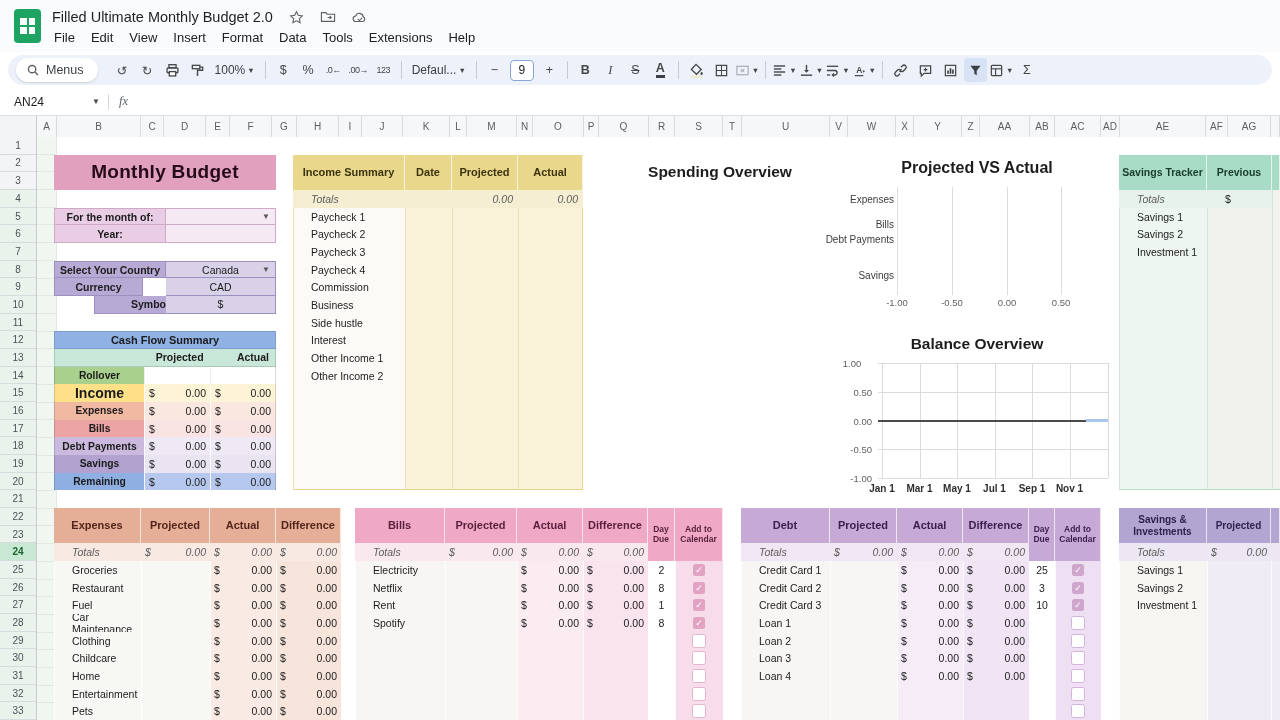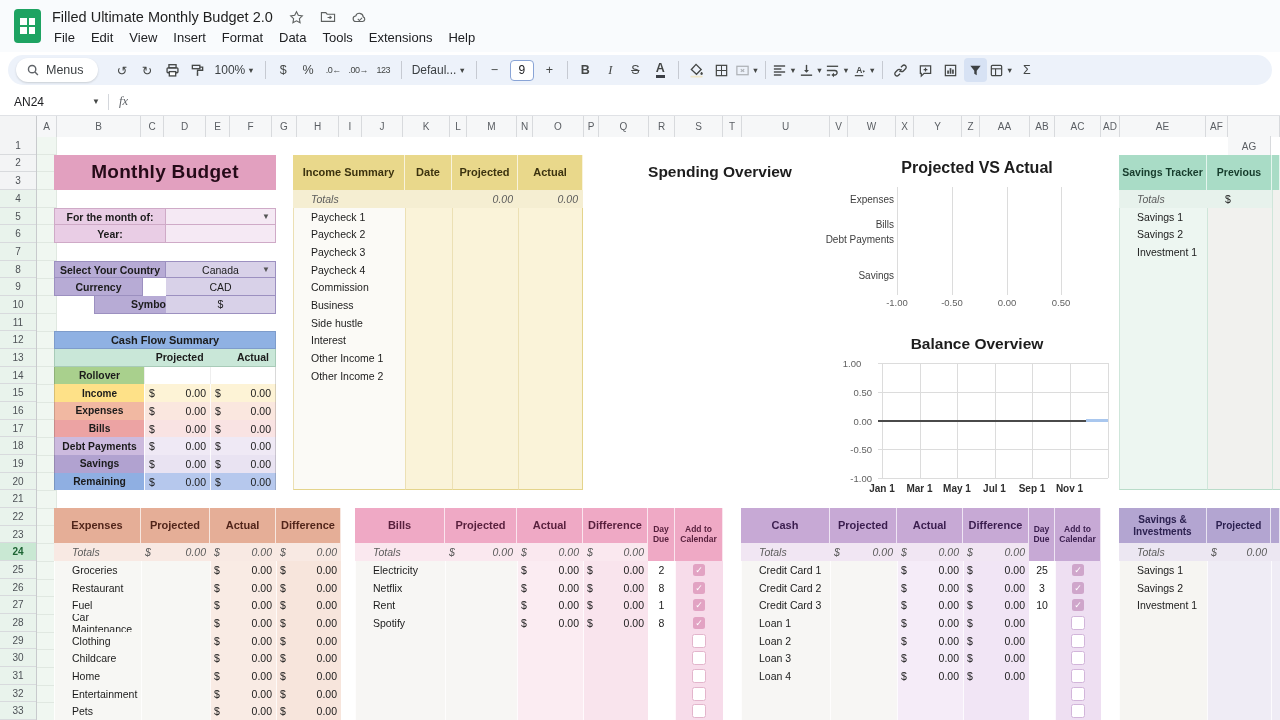--- a/index.html
+++ b/index.html
@@ -351,21 +351,21 @@
       <div class="colh" style="width: 48px;">W</div>
       <div class="colh" style="width: 18px;">X</div>
       <div class="colh" style="width: 48px;">Y</div>
       <div class="colh" style="width: 18px;">Z</div>
       <div class="colh" style="width: 50px;">AA</div>
       <div class="colh" style="width: 25px;">AB</div>
       <div class="colh" style="width: 46px;">AC</div>
       <div class="colh" style="width: 19px;">AD</div>
       <div class="colh" style="width: 86px;">AE</div>
       <div class="colh" style="width: 22px;">AF</div>
-      <div class="colh" style="width: 43px; margin-top: 20px;">AG</div>
+      <div class="colh" style="width: 43px;">AG</div>
       <div class="colh" style="width: 9px;"></div>
     </div>
 
   <div id="rowhdrs" class="abs">
       <div class="rowh" style="top: 0px; height: 17.67px;">1</div>
       <div class="rowh" style="top: 17.67px; height: 17.67px;">2</div>
       <div class="rowh" style="top: 35.34px; height: 17.67px;">3</div>
       <div class="rowh tint" style="top: 53.01px; height: 17.67px;">4</div>
       <div class="rowh tint" style="top: 70.68px; height: 17.67px;">5</div>
       <div class="rowh tint" style="top: 88.35px; height: 17.67px;">6</div>
@@ -415,21 +415,21 @@
       <div class="cell hc" style="left: 166px; top: 296.03px; width: 110px; height: 17.67px; background: rgb(216, 209, 232); border-right: 1px solid rgb(156, 144, 192); border-bottom: 1px solid rgb(156, 144, 192); border-top: 0px solid rgb(156, 144, 192); border-image: initial; border-left: none; font-weight: 500;">$</div>
       <div class="cell hc" style="left: 54px; top: 331.37px; width: 222px; height: 17.67px; background: rgb(143, 177, 227); font-size: 11px; border: 1px solid rgb(126, 156, 203);">Cash Flow Summary</div>
       <div class="cell" style="left: 54px; top: 349.04px; width: 222px; height: 17.67px; background: rgb(201, 231, 216); border-right: 1px solid rgb(168, 203, 184); border-bottom: 1px solid rgb(168, 203, 184); border-left: 1px solid rgb(168, 203, 184); border-image: initial; border-top: none;">
         <span style="display: inline-block; width: 90px; text-align: right; font-weight: 700; padding-right: 6px; box-sizing: border-box; font-size: 10.5px;"></span>
         <span style="display: inline-block; width: 66px; text-align: right; font-weight: 700; padding-right: 6px; box-sizing: border-box; font-size: 10.5px;">Projected</span>
         <span style="display: inline-block; width: 66px; text-align: right; font-weight: 700; padding-right: 6px; box-sizing: border-box; font-size: 10.5px;">Actual</span>
       </div>
       <div class="cell hc" style="left: 54px; top: 366.71px; width: 90px; height: 17.67px; background: rgb(169, 208, 141); font-size: 10.3px; border-left: 1px solid rgba(0, 0, 0, 0.15);">Rollover</div>
       <div class="cell" style="left: 144px; top: 366.71px; width: 66px; height: 17.67px; background: rgb(255, 255, 255); border-left: 1px solid rgb(238, 238, 238);"></div>
       <div class="cell" style="left: 210px; top: 366.71px; width: 66px; height: 17.67px; background: rgb(255, 255, 255); border-left: 1px solid rgb(238, 238, 238); border-right: 1px solid rgba(0, 0, 0, 0.15);"></div>
-      <div class="cell hc" style="left: 54px; top: 384.38px; width: 90px; height: 17.67px; background: rgb(254, 225, 136); font-size: 10px; border-left: 1px solid rgba(0, 0, 0, 0.15);">Income</div>
+      <div class="cell hc" style="left: 54px; top: 384.38px; width: 90px; height: 17.67px; background: rgb(254, 225, 136); font-size: 14px; border-left: 1px solid rgba(0, 0, 0, 0.15);">Income</div>
       <div class="cell money" style="left: 144px; top: 384.38px; width: 66px; height: 17.67px; background: rgb(253, 243, 214); border-left: 1px solid rgba(255, 255, 255, 0.9);">
         <span>$</span>
         <span class="amt">0.00</span>
       </div>
       <div class="cell money" style="left: 210px; top: 384.38px; width: 66px; height: 17.67px; background: rgb(253, 243, 214); border-left: 1px solid rgba(255, 255, 255, 0.9); border-right: 1px solid rgba(0, 0, 0, 0.15);">
         <span>$</span>
         <span class="amt">0.00</span>
       </div>
       <div class="cell hc" style="left: 54px; top: 402.05px; width: 90px; height: 17.67px; background: rgb(241, 184, 162); font-size: 10.3px; border-left: 1px solid rgba(0, 0, 0, 0.15);">Expenses</div>
       <div class="cell money" style="left: 144px; top: 402.05px; width: 66px; height: 17.67px; background: rgb(250, 231, 223); border-left: 1px solid rgba(255, 255, 255, 0.9);">
@@ -749,21 +749,21 @@
       <div class="cell lbl" style="left: 355px; top: 684.77px; width: 90px; height: 17.67px;"></div>
       <div class="cell hc" style="left: 648px; top: 684.77px; width: 27px; height: 17.67px; font-weight: 400;"></div>
       <div class="cell" style="left: 675px; top: 684.77px; width: 48px; height: 17.67px;">
         <div class="cb" style="background: rgb(255, 255, 255); border: 1.5px solid rgb(227, 181, 204);"></div>
       </div>
       <div class="cell lbl" style="left: 355px; top: 702.44px; width: 90px; height: 17.67px;"></div>
       <div class="cell hc" style="left: 648px; top: 702.44px; width: 27px; height: 17.67px; font-weight: 400;"></div>
       <div class="cell" style="left: 675px; top: 702.44px; width: 48px; height: 17.67px;">
         <div class="cb" style="background: rgb(255, 255, 255); border: 1.5px solid rgb(227, 181, 204);"></div>
       </div>
-      <div class="cell hc" style="left: 741px; top: 508.07px; width: 89px; height: 35.34px; background: rgb(199, 169, 213); color: rgb(58, 29, 78); font-size: 11px; border-right: 1px solid rgba(255, 255, 255, 0.7); text-align: center; line-height: 1.15;">Cash</div>
+      <div class="cell hc" style="left: 741px; top: 508.07px; width: 89px; height: 35.34px; background: rgb(199, 169, 213); color: rgb(58, 29, 78); font-size: 11px; border-right: 1px solid rgba(255, 255, 255, 0.7); text-align: center; line-height: 1.15;">Debt</div>
       <div class="cell hc" style="left: 830px; top: 508.07px; width: 67px; height: 35.34px; background: rgb(199, 169, 213); color: rgb(58, 29, 78); font-size: 11px; border-right: 1px solid rgba(255, 255, 255, 0.7); text-align: center; line-height: 1.15;">Projected</div>
       <div class="cell hc" style="left: 897px; top: 508.07px; width: 66px; height: 35.34px; background: rgb(199, 169, 213); color: rgb(58, 29, 78); font-size: 11px; border-right: 1px solid rgba(255, 255, 255, 0.7); text-align: center; line-height: 1.15;">Actual</div>
       <div class="cell hc" style="left: 963px; top: 508.07px; width: 66px; height: 35.34px; background: rgb(199, 169, 213); color: rgb(58, 29, 78); font-size: 11px; border-right: 1px solid rgba(255, 255, 255, 0.7); text-align: center; line-height: 1.15;">Difference</div>
       <div class="cell hc" style="left: 1029px; top: 508.07px; width: 26px; height: 53.01px; background: rgb(199, 169, 213); color: rgb(58, 29, 78); font-size: 8.5px; border-right: 1px solid rgba(255, 255, 255, 0.7); text-align: center; line-height: 1.15; flex-wrap: wrap; align-content: center; padding: 0px 2px;">Day Due</div>
       <div class="cell hc" style="left: 1055px; top: 508.07px; width: 46px; height: 53.01px; background: rgb(199, 169, 213); color: rgb(58, 29, 78); font-size: 8.5px; border-right: 1px solid rgba(255, 255, 255, 0.7); text-align: center; line-height: 1.15; flex-wrap: wrap; align-content: center; padding: 0px 2px;">Add to Calendar</div>
       <div class="cell" style="left: 741px; top: 543.41px; width: 89px; height: 176.59px; background: rgb(247, 246, 244); border-left: 1px solid rgba(255, 255, 255, 0.8);"></div>
       <div class="cell" style="left: 830px; top: 543.41px; width: 67px; height: 176.59px; background: rgb(247, 246, 244); border-left: 1px solid rgba(255, 255, 255, 0.8);"></div>
       <div class="cell" style="left: 897px; top: 543.41px; width: 66px; height: 176.59px; background: rgb(245, 236, 248); border-left: 1px solid rgba(255, 255, 255, 0.8);"></div>
       <div class="cell" style="left: 963px; top: 543.41px; width: 66px; height: 176.59px; background: rgb(241, 229, 245); border-left: 1px solid rgba(255, 255, 255, 0.8);"></div>
       <div class="cell" style="left: 1029px; top: 561.08px; width: 26px; height: 158.92px; background: rgb(255, 255, 255); border-left: 1px solid rgba(255, 255, 255, 0.8);"></div>

